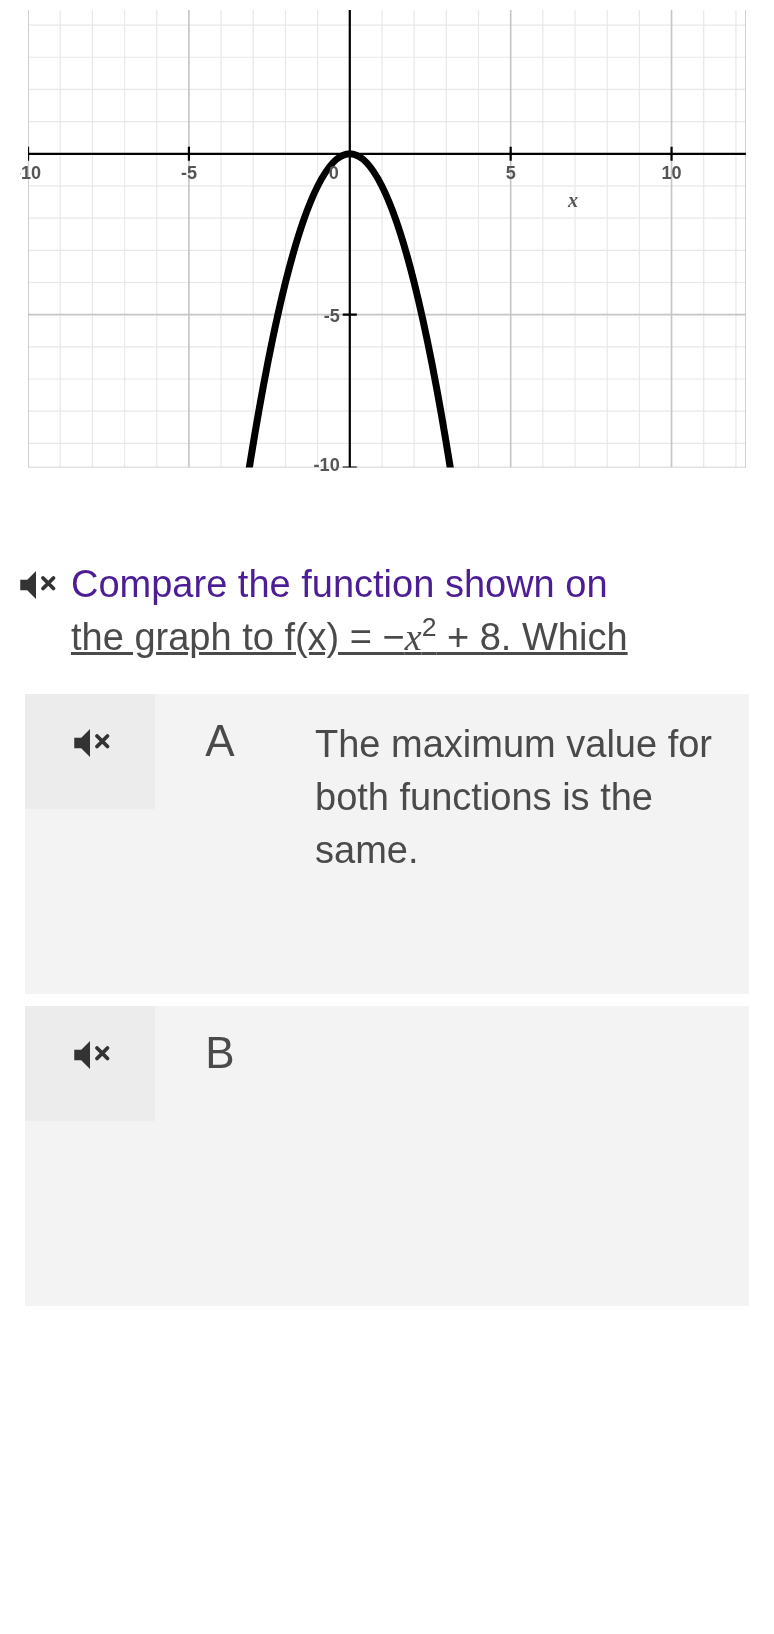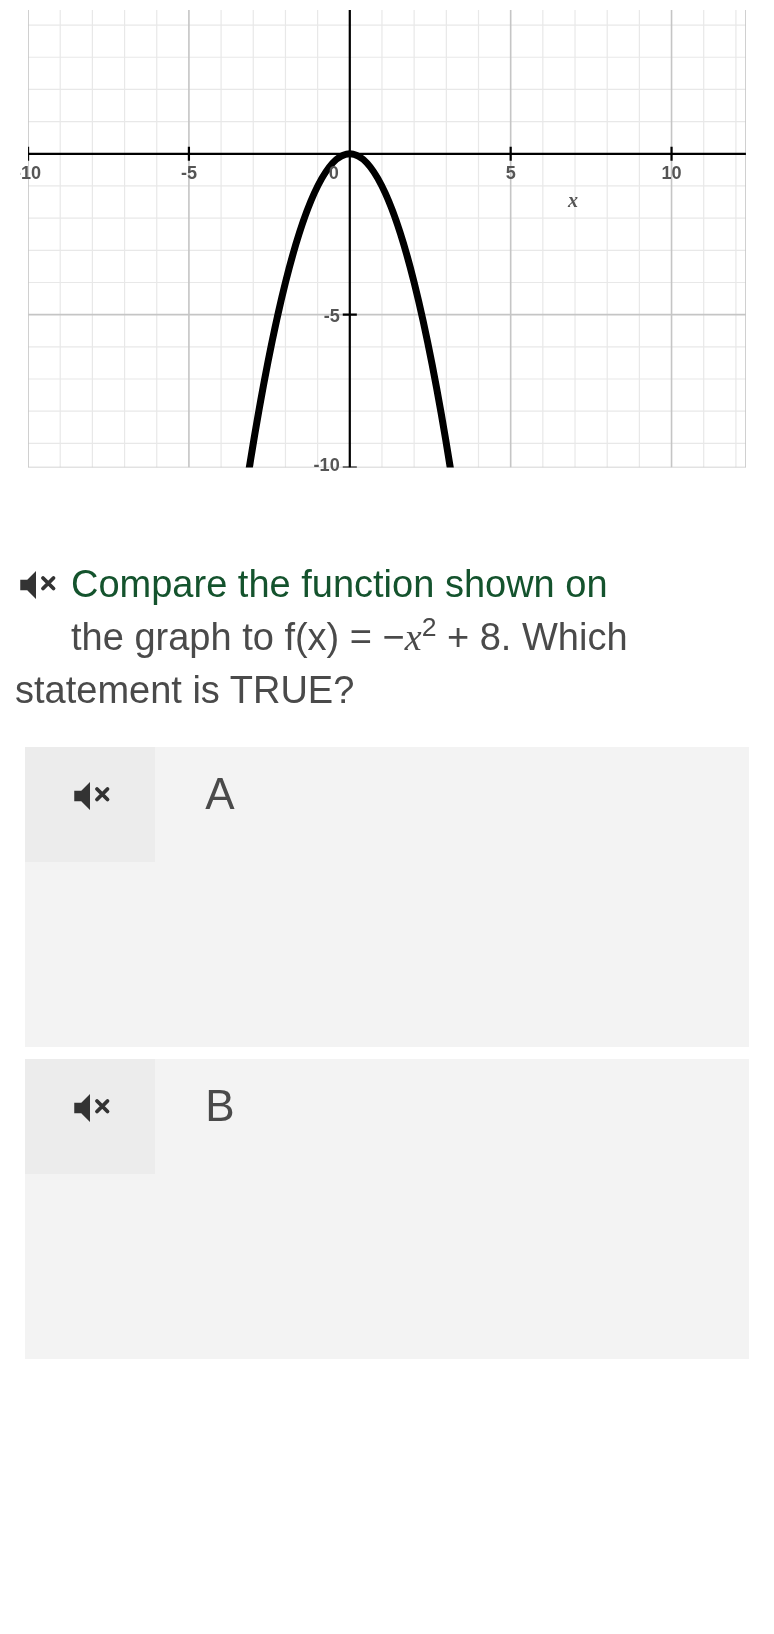--- a/index.html
+++ b/index.html
@@ -38,29 +38,30 @@
       align-items: center;
       justify-content: center;
     }
     .mute-icon svg {
       width: 42px;
       height: 42px;
     }
     .question-text {
       font-size: 38px;
       line-height: 1.4;
-      color: #14532d;
+      color: #4c1d95;
       font-weight: 400;
     }
     .question-continue {
       font-size: 38px;
       line-height: 1.4;
       color: #4a4a4a;
       font-weight: 400;
       padding-left: 0;
+      text-decoration: underline;
     }
     .math-sup {
       font-size: 0.7em;
       vertical-align: super;
       line-height: 0;
     }
     .math-italic {
       font-style: italic;
       font-family: "Times New Roman", serif;
     }
@@ -202,35 +203,35 @@
         <path d="M16 8l6 6M22 8l-6 6" stroke="#333" stroke-width="2.2" fill="none" stroke-linecap="round"></path>
       </svg>
     </span>
     <div>
       <div class="question-text">Compare the function shown on</div>
     </div>
   </div>
   <div class="question-continue" style="padding-left:56px;">
     <span>the graph to f(x) = −</span><span class="math-italic">x</span><span class="math-sup">2</span><span> + 8. Which</span>
   </div>
-  <div class="question-continue">statement is TRUE?</div>
 </div>
 
 <div class="answers">
 
   <div class="answer-row">
     <div class="answer-icon-cell">
       <span>
         <svg viewBox="0 0 24 24" fill="#333" width="42" height="42">
           <path d="M3 9v6h4l5 5V4L7 9H3z"></path>
           <path d="M16 8l6 6M22 8l-6 6" stroke="#333" stroke-width="2.2" fill="none" stroke-linecap="round"></path>
         </svg>
       </span>
     </div>
     <div class="answer-letter-cell">A</div>
+    <div class="answer-text-cell">The maximum value for both functions is the same.</div>
   </div>
 
   <div class="answer-row">
     <div class="answer-icon-cell">
       <span>
         <svg viewBox="0 0 24 24" fill="#333" width="42" height="42">
           <path d="M3 9v6h4l5 5V4L7 9H3z"></path>
           <path d="M16 8l6 6M22 8l-6 6" stroke="#333" stroke-width="2.2" fill="none" stroke-linecap="round"></path>
         </svg>
       </span>

